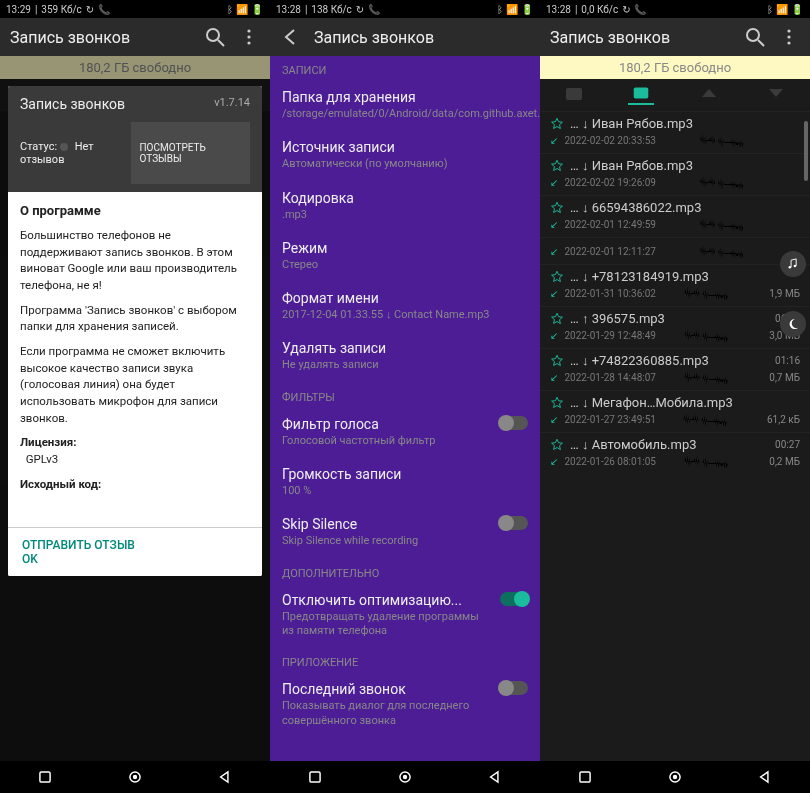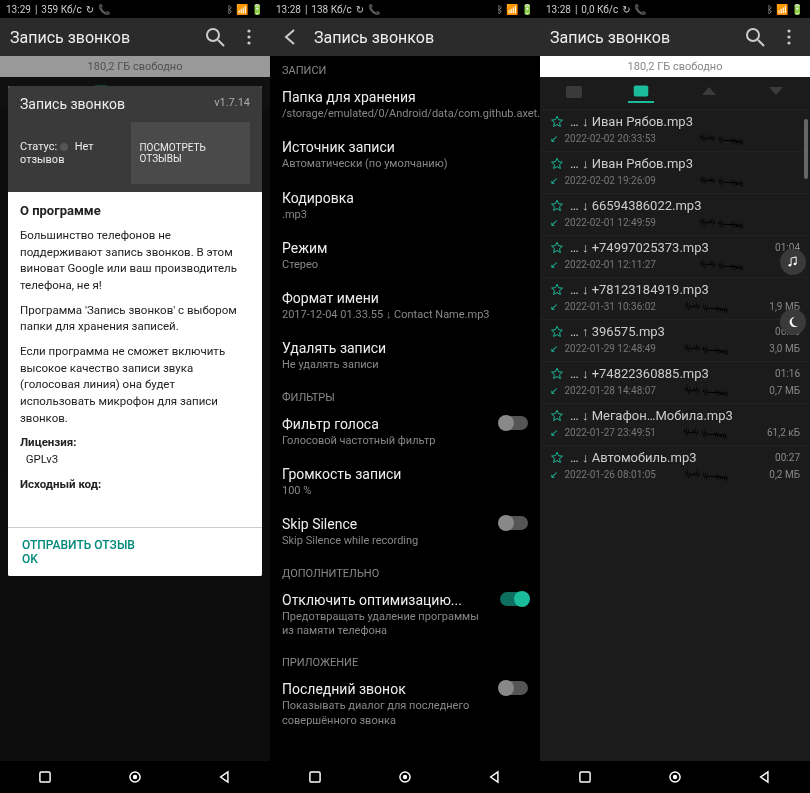--- a/index.html
+++ b/index.html
@@ -6,21 +6,21 @@
   body { background:#000; color:#fff; display:flex; width:810px; height:793px; overflow:hidden; }
   .phone { width:270px; background:#121212; display:flex; flex-direction:column; position:relative; }
   .status-bar { height:18px; background:#000; display:flex; justify-content:space-between; align-items:center; padding:0 6px; font-size:10px; color:#ccc; }
   .status-left { display:flex; gap:4px; align-items:center; }
   .status-right { display:flex; gap:3px; align-items:center; }
 
   .app-bar { height:38px; background:#2b2b2b; display:flex; align-items:center; padding:0 10px; gap:12px; }
   .app-title { flex:1; font-size:16px; color:#eee; }
   .icon-btn { width:22px; height:22px; display:flex; align-items:center; justify-content:center; color:#ccc; cursor:pointer; }
 
-  .storage { text-align:center; font-size:11px; color:#888; padding:4px 0; background:#ffffff; }
+  .storage { text-align:center; font-size:13px; color:#888; padding:4px 0; background:#fef9c3; }
   .tabrow { display:flex; justify-content:space-around; padding:4px 0 6px; background:#1b1b1b; }
   .tab { width:26px; height:22px; opacity:.55; }
   .tab.active { opacity:1; border-bottom:2px solid #1abc9c; }
 
   .nav-bar { height:32px; background:#000; display:flex; justify-content:space-around; align-items:center; }
   .nav-bar .nb { width:16px; height:16px; fill:#888; }
 
   
   .overlay { position:absolute; top:56px; left:0; right:0; bottom:32px; background:rgba(0,0,0,.4); }
   .dialog { margin:30px 8px 0; background:#fff; color:#222; border-radius:2px; overflow:hidden; font-size:12px; }
@@ -39,21 +39,21 @@
   .rec-row1 { display:flex; align-items:center; gap:6px; font-size:13px; color:#ccc; }
   .rec-row1 .name { flex:1; white-space:nowrap; overflow:hidden; text-overflow:ellipsis; }
   .rec-row1 .dur { font-size:10px; color:#888; }
   .star { width:14px; height:14px; fill:none; stroke:#1abc9c; stroke-width:1.5; }
   .rec-row2 { display:flex; align-items:center; gap:6px; margin-top:2px; font-size:10px; color:#777; }
   .rec-row2 .arr { color:#1abc9c; }
   .rec-row2 .wave { flex:1; height:14px; }
   .rec-row2 .size { color:#888; }
 
   
-  .settings { flex:1; overflow:hidden; background:#000000; }
+  .settings { flex:1; overflow:hidden; background:#4c1d95; }
   .section-hdr { font-size:11px; color:#888; padding:8px 12px 4px; }
   .set-item { padding:8px 12px 10px; display:flex; gap:10px; }
   .set-text { flex:1; }
   .set-title { font-size:14px; color:#eee; }
   .set-sub { font-size:11px; color:#888; margin-top:2px; line-height:1.3; }
   .switch { width:28px; height:14px; border-radius:7px; background:#555; position:relative; flex-shrink:0; }
   .switch::after { content:""; position:absolute; width:16px; height:16px; border-radius:50%; background:#888; top:-1px; left:-2px; }
   .switch.on { background:#0e6e5f; }
   .switch.on::after { background:#1abc9c; left:14px; }
 
@@ -433,27 +433,20 @@
         <div class="rec-row2">
           <span class="arr">↙</span>
           <span>2022-02-01 12:49:59</span>
           <svg class="wave" viewBox="0 0 60 14">
             <use href="#i-wave"></use>
           </svg>
           <span class="size"></span>
         </div>
       </div>
       <div class="rec-item">
-        <div class="rec-row1">
-          <svg class="star" viewBox="0 0 22 22">
-            <use href="#i-star"></use>
-          </svg>
-          <span class="name">… ↓ +74997025373.mp3</span>
-          <span class="dur">01:04</span>
-        </div>
         <div class="rec-row2">
           <span class="arr">↙</span>
           <span>2022-02-01 12:11:27</span>
           <svg class="wave" viewBox="0 0 60 14">
             <use href="#i-wave"></use>
           </svg>
           <span class="size"></span>
         </div>
       </div>
       <div class="rec-item">

